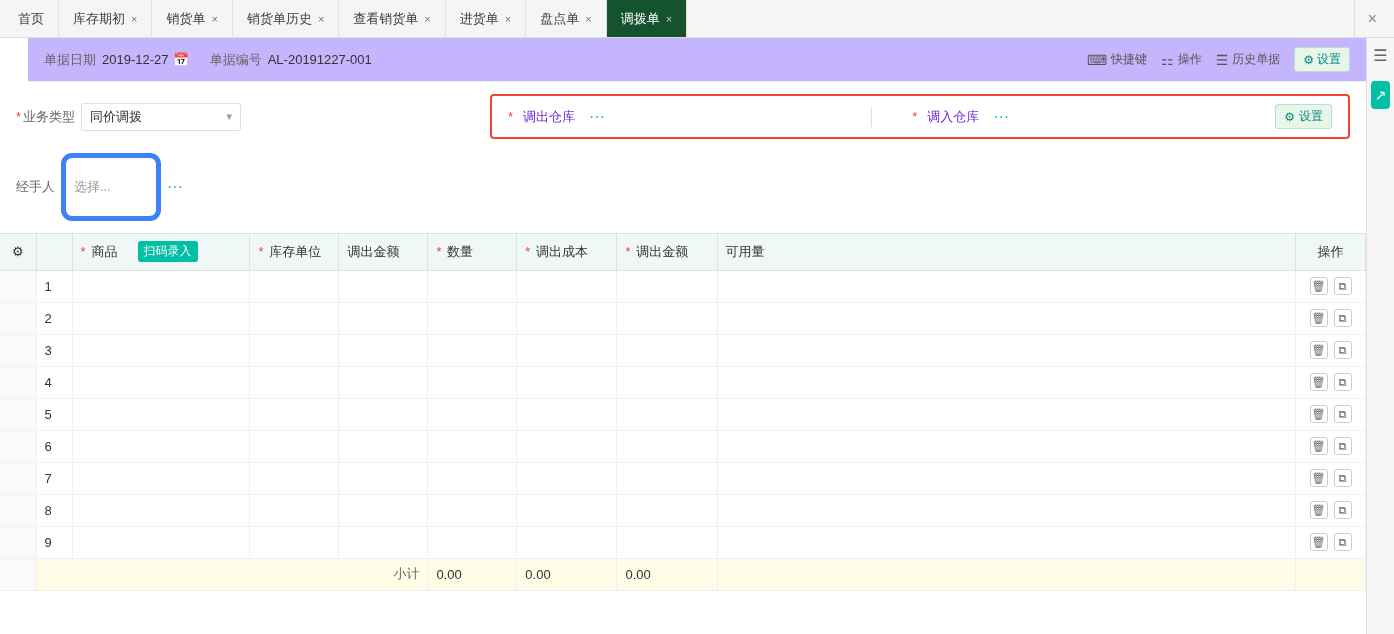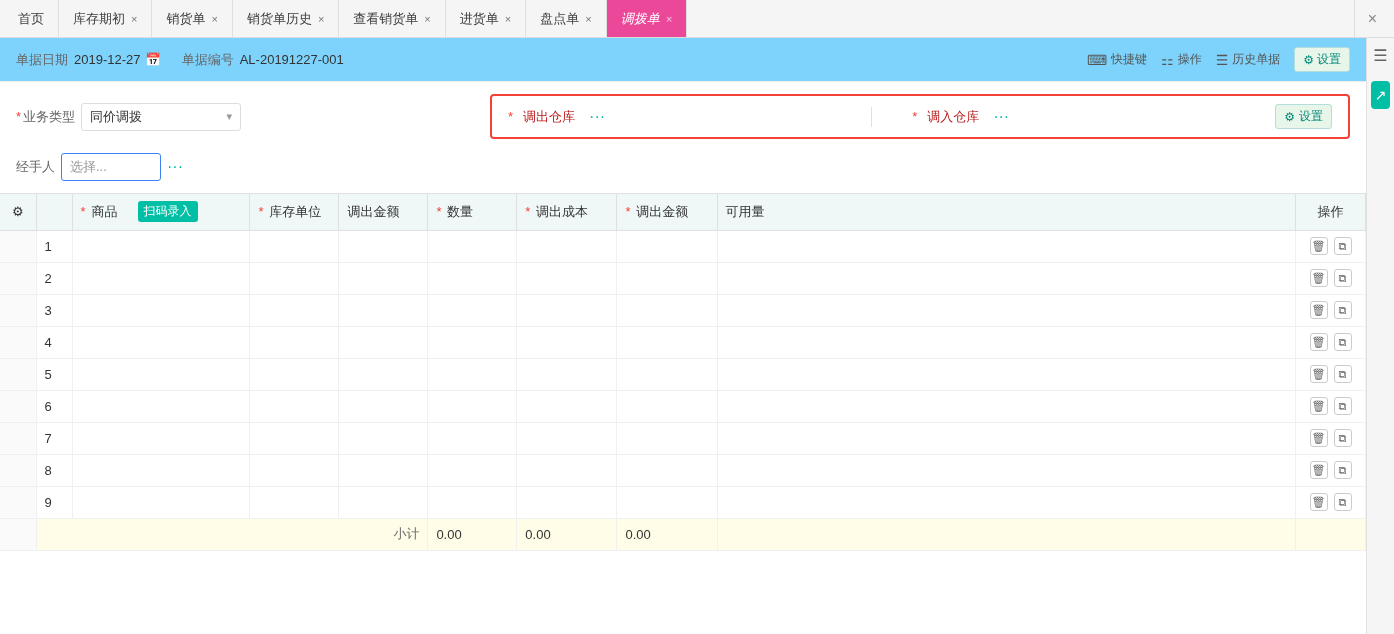--- a/index.html
+++ b/index.html
@@ -22,23 +22,22 @@
       cursor: pointer;
       font-size: 13px;
       color: #404040;
       white-space: nowrap;
       border-right: 1px solid #e0e0e0;
     }
     .tab-item:first-child {
       border-left: none;
     }
     .tab-item.active {
-      background: #ec4899;
+      background: #14532d;
       color: #fff;
-      font-style: italic;
     }
     .tab-item .tab-close {
       margin-left: 6px;
       font-size: 11px;
       color: inherit;
       opacity: 0.7;
       cursor: pointer;
     }
     .tab-item.active .tab-close {
       color: #fff;
@@ -55,22 +54,23 @@
       cursor: pointer;
       border-left: 1px solid #ddd;
     }
 
     
     .toolbar {
       display: flex;
       align-items: center;
       height: 44px;
       padding: 0 16px;
-      background: #7dd3fc;
+      background: #c4b5fd;
       border-bottom: 1px solid #eee;
+      margin-left: 28px;
     }
     .toolbar-item {
       display: flex;
       align-items: center;
       margin-right: 20px;
       font-size: 13px;
       color: #333;
     }
     .toolbar-item label {
       color: #666;
@@ -154,23 +154,23 @@
       font-size: 13px;
     }
     .form-select .select-text {
       flex: 1;
     }
     .form-select .select-arrow {
       color: #999;
       font-size: 11px;
     }
     .form-input-text {
-      padding: 4px 8px;
-      border: 1px solid #3b82f6;
-      border-radius: 3px;
+      padding: 20px 8px;
+      border: 5px solid #3b82f6;
+      border-radius: 11px;
       font-size: 13px;
       color: #999;
       min-width: 100px;
     }
     .more-btn {
       color: #00bfa5;
       font-size: 16px;
       cursor: pointer;
       margin-left: 6px;
     }
@@ -187,21 +187,21 @@
       flex: 1;
       max-width: 860px;
     }
     .warehouse-field {
       display: flex;
       align-items: center;
       flex: 1;
       gap: 8px;
     }
     .warehouse-field label {
-      color: #b91c1c;
+      color: #6d28d9;
       white-space: nowrap;
     }
     .warehouse-value {
       color: #00bfa5;
       font-weight: 500;
       flex: 1;
     }
     .warehouse-more {
       color: #00bfa5;
       font-size: 16px;

